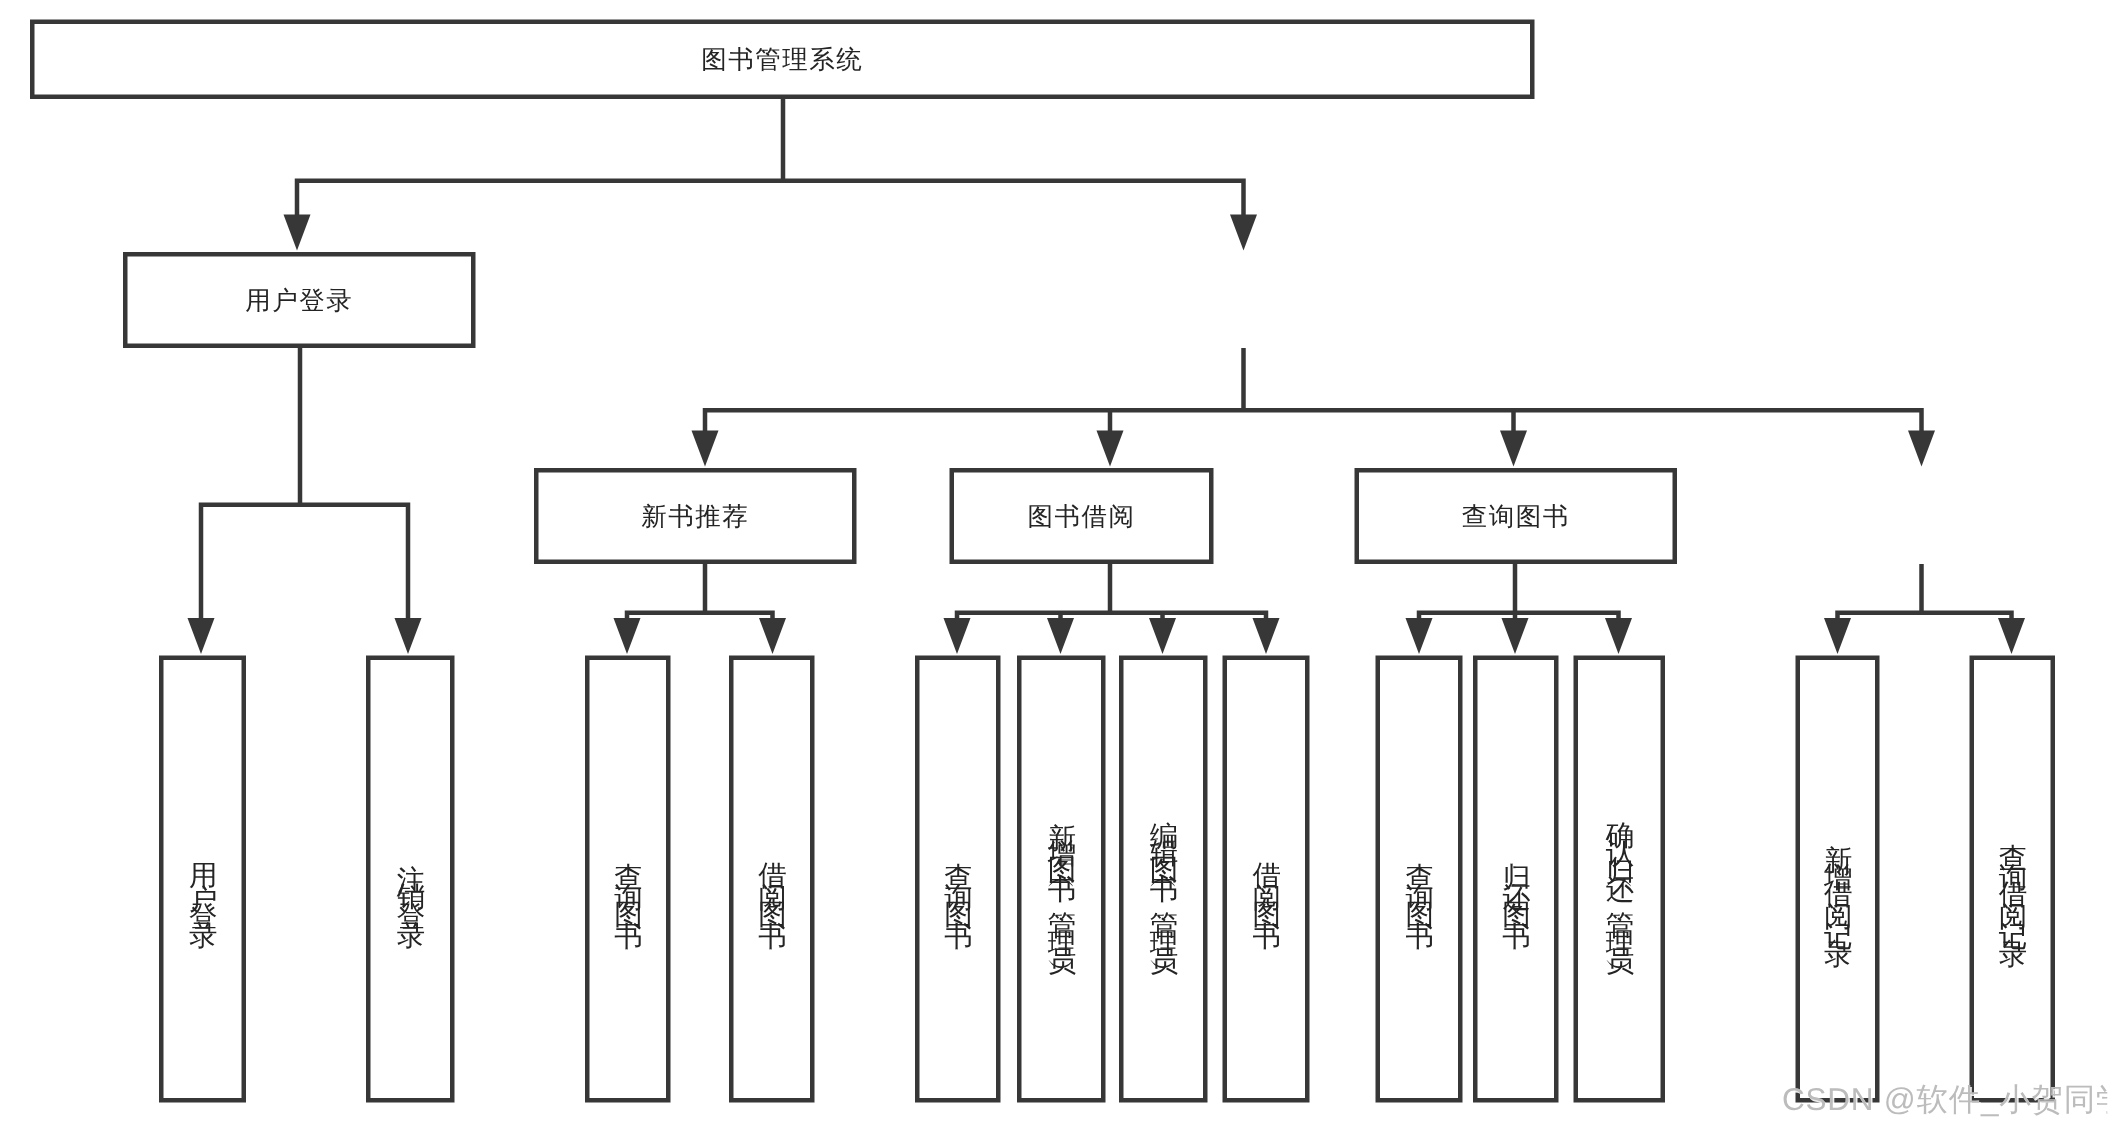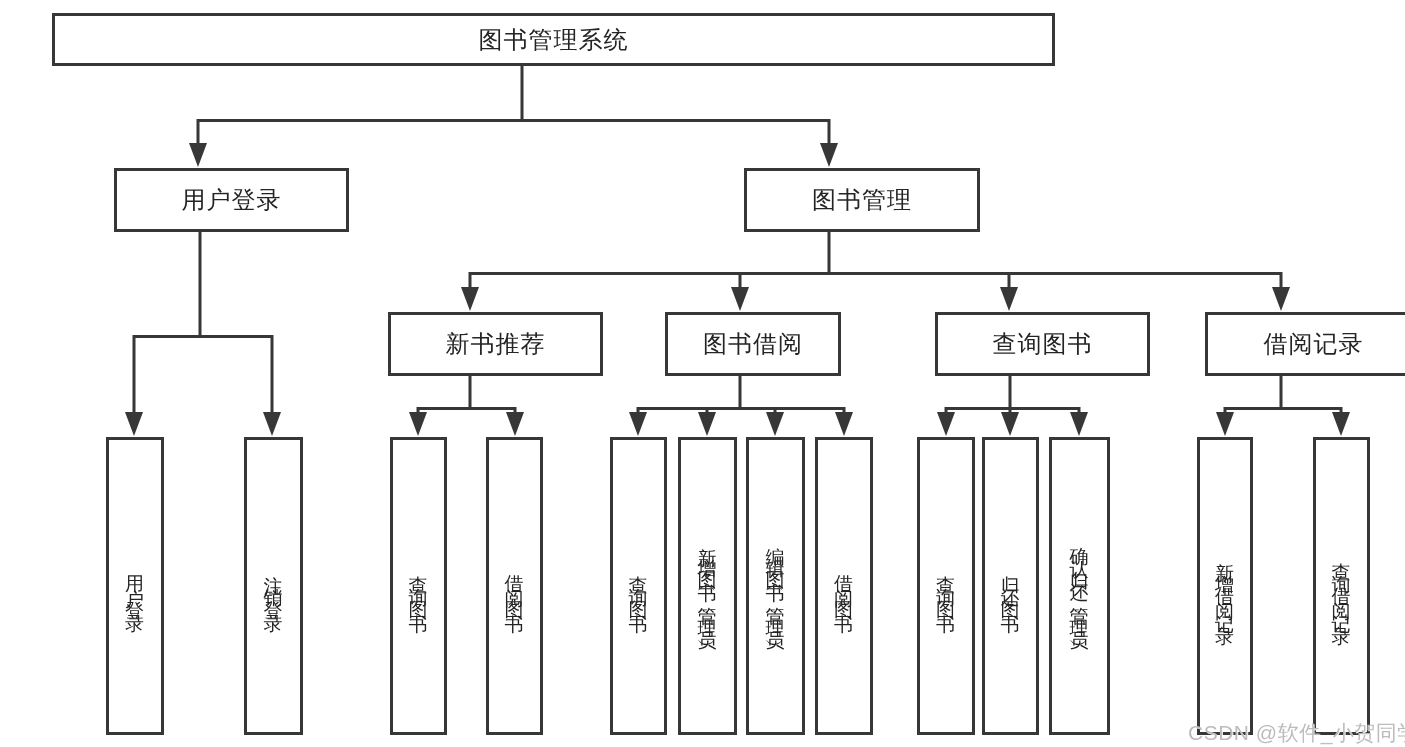--- a/index.html
+++ b/index.html
@@ -18,21 +18,21 @@
   }
   svg.connectors{position:absolute;left:0;top:0;width:1405px;height:747px;}
   svg.connectors path{stroke:var(--line);stroke-width:3;fill:none;}
   svg.connectors polygon{fill:var(--line);stroke:none;}
   .node{
     position:absolute;box-sizing:border-box;
     border:3px solid var(--line);
     background:#fff;color:var(--text);
     display:flex;align-items:center;justify-content:center;
   }
-  .node.h{font-size:24px;letter-spacing:1px;white-space:nowrap;margin-left:32px;}
+  .node.h{font-size:17px;letter-spacing:1px;white-space:nowrap;}
   .node.v span{
     writing-mode:vertical-rl;
     text-orientation:mixed;
     font-size:19px;
     letter-spacing:13px;
     line-height:1;
   }
   .node.v span.long{letter-spacing:12px;}
   .watermark{
     position:absolute;left:1188px;top:719px;
@@ -88,35 +88,29 @@
     <polygon points="1332,412 1350,412 1341,436"></polygon>
   </svg>
 
   <div class="node h" style="left:20px;top:13px;width:1003px;height:53px">
     <span>图书管理系统</span>
   </div>
 
   <div class="node h" style="left:82px;top:168px;width:235px;height:64px">
     <span>用户登录</span>
   </div>
-  <div class="node h" style="left:712px;top:168px;width:236px;height:64px">
-    <span>图书管理</span>
-  </div>
 
   <div class="node h" style="left:356px;top:312px;width:215px;height:64px">
     <span>新书推荐</span>
   </div>
   <div class="node h" style="left:633px;top:312px;width:176px;height:64px">
     <span>图书借阅</span>
   </div>
   <div class="node h" style="left:903px;top:312px;width:215px;height:64px">
     <span>查询图书</span>
-  </div>
-  <div class="node h" style="left:1173px;top:312px;width:217px;height:64px">
-    <span>借阅记录</span>
   </div>
 
   <div class="node v" style="left:106px;top:437px;width:58px;height:298px">
     <span>用户登录</span>
   </div>
   <div class="node v" style="left:244px;top:437px;width:59px;height:298px">
     <span>注销登录</span>
   </div>
 
   <div class="node v" style="left:390px;top:437px;width:57px;height:298px">

